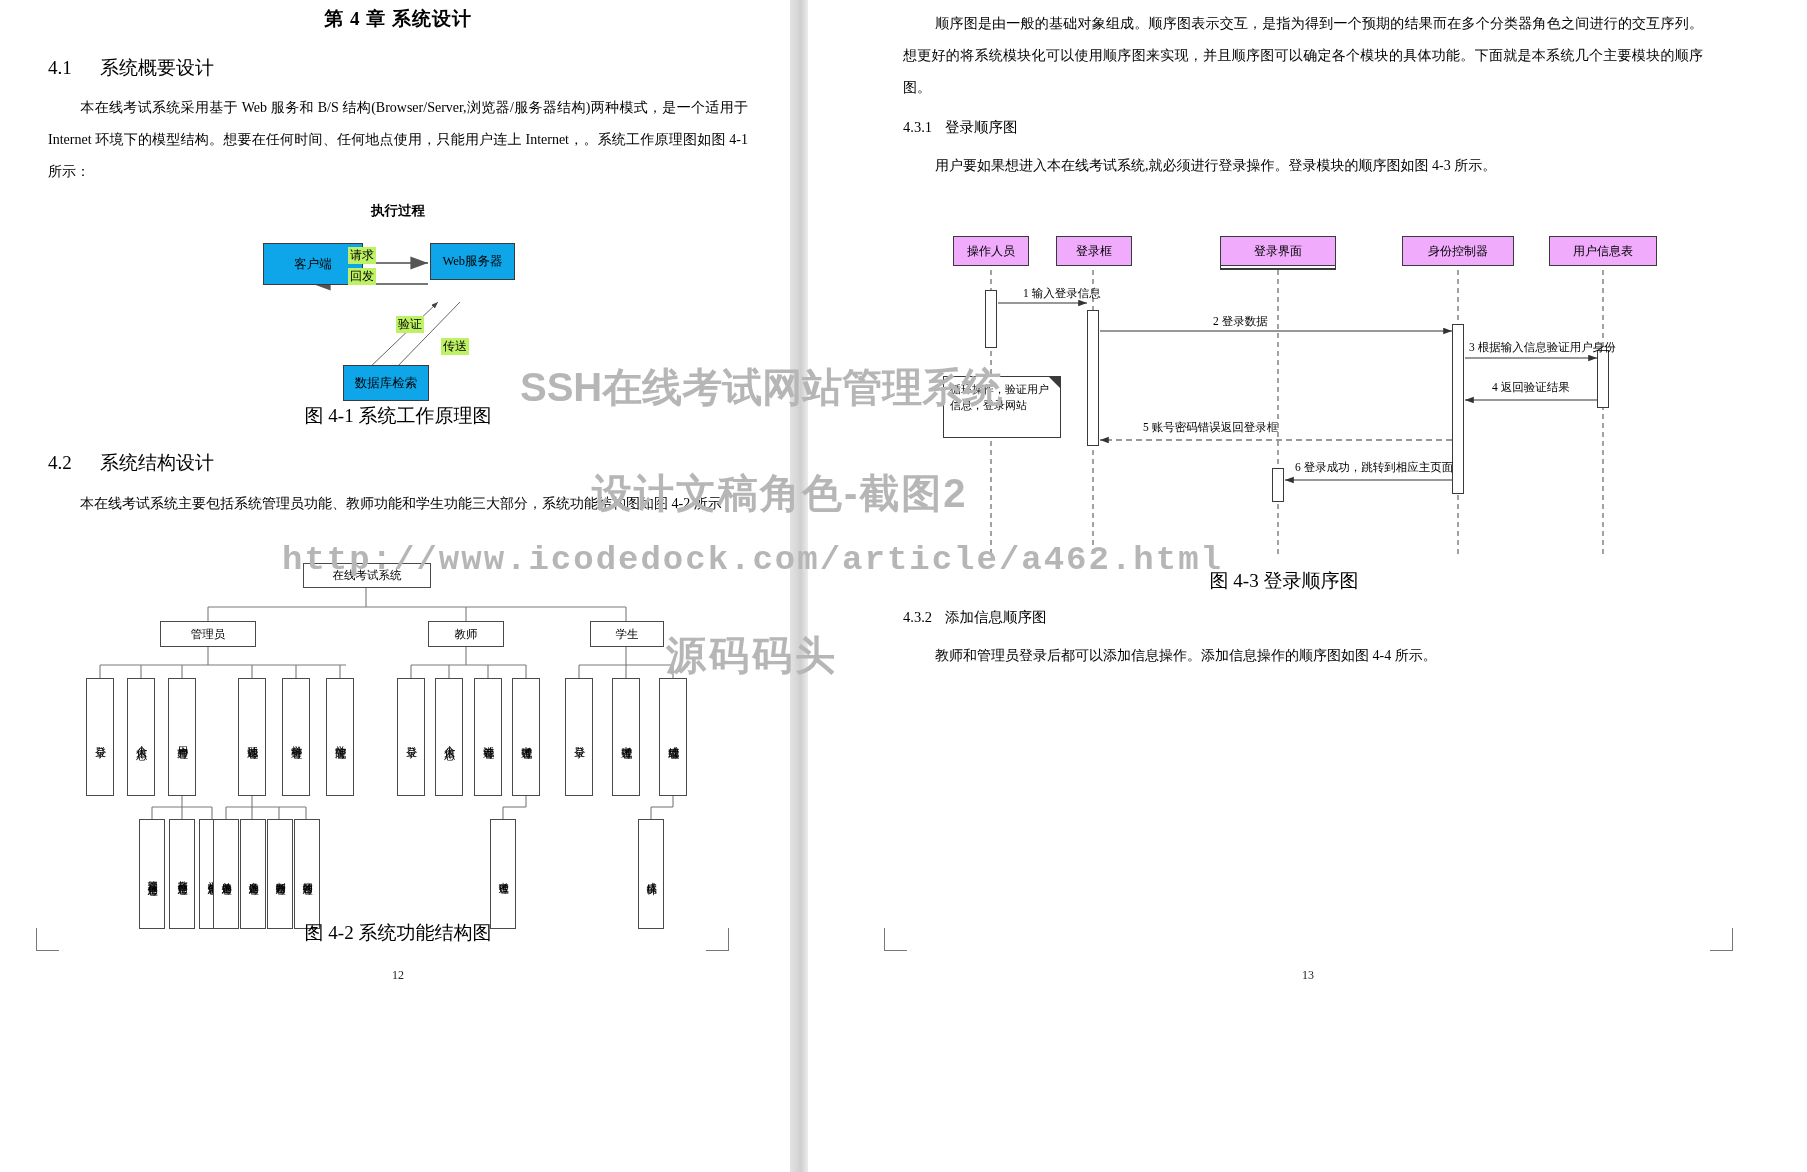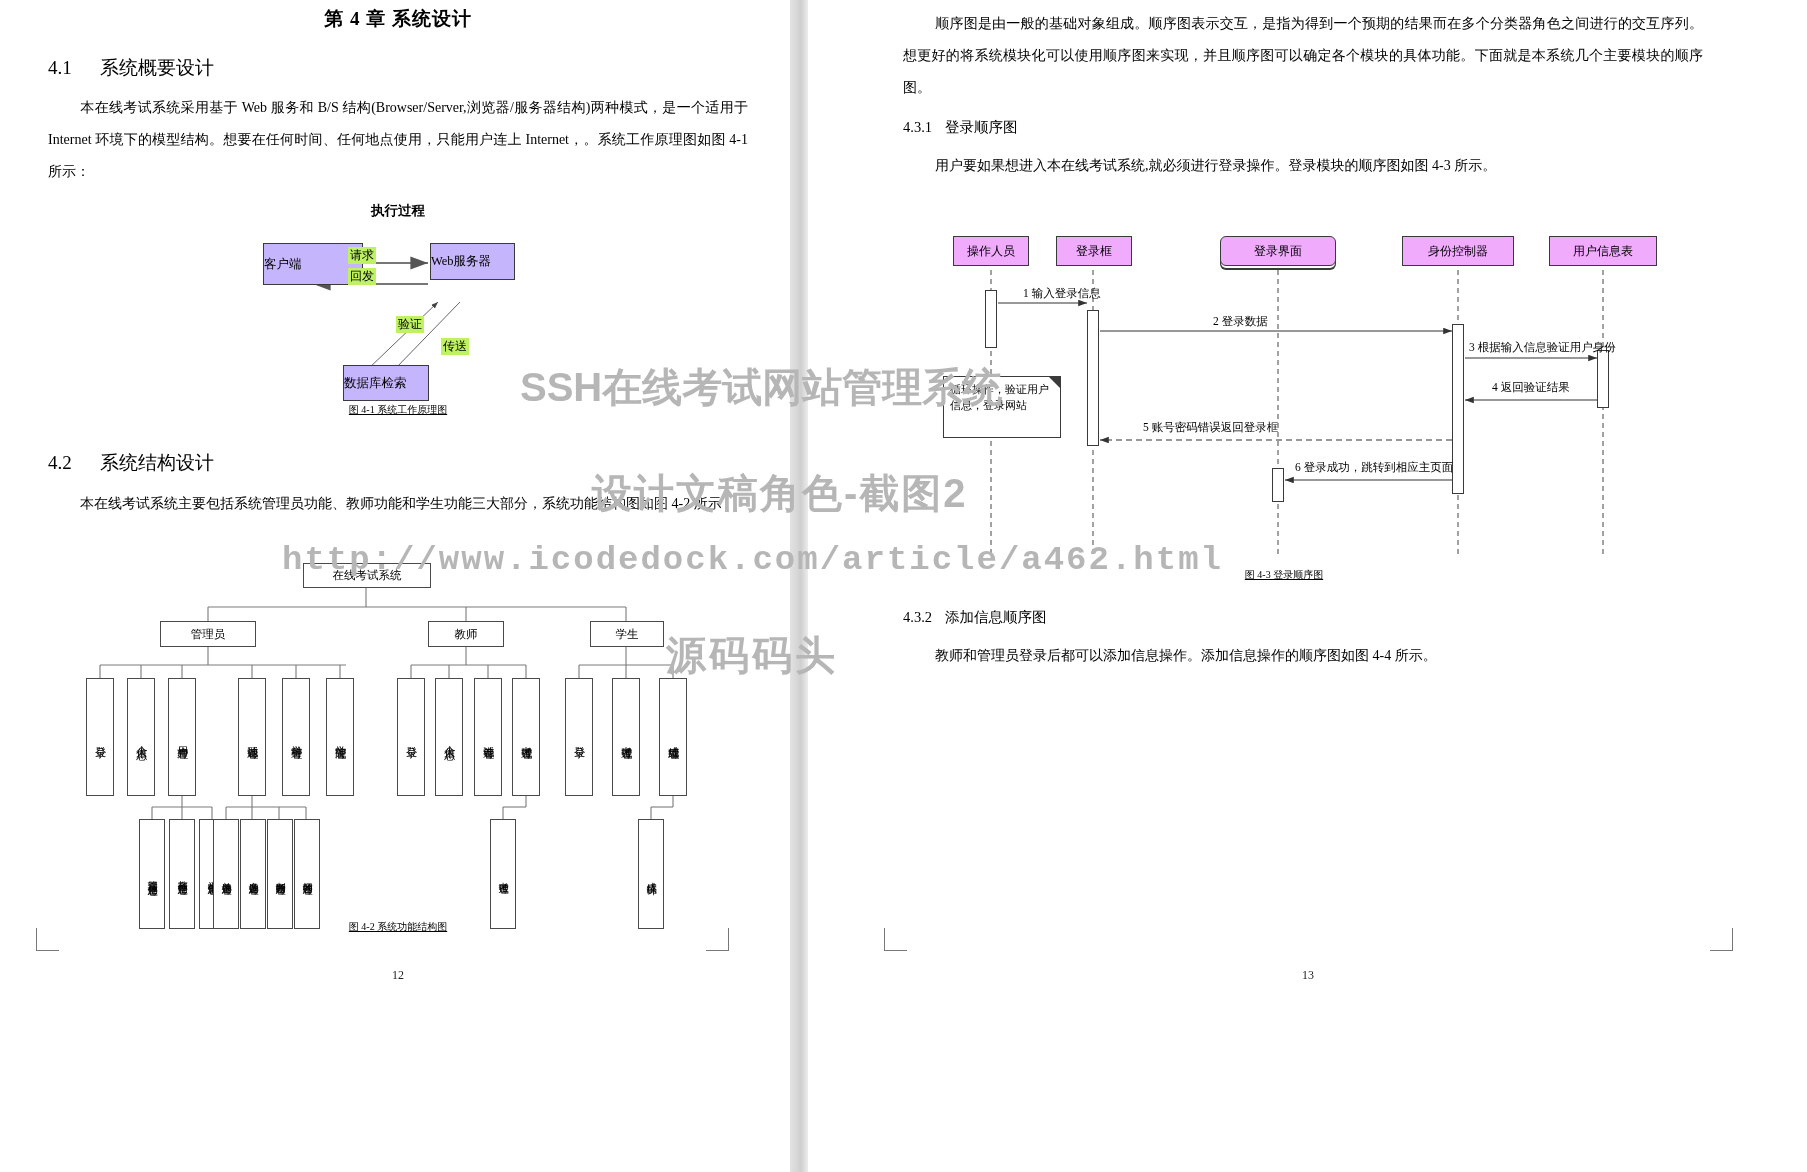--- a/index.html
+++ b/index.html
@@ -19,32 +19,32 @@
 
   
   .h1{font-weight:bold;font-size:19px;text-align:center;letter-spacing:1px;}
   .h2{font-size:19px;font-weight:normal;}
   .h2 .num{display:inline-block;width:52px;}
   .h3{font-size:14.5px;}
   .h3 .num{display:inline-block;width:42px;}
   .para{font-size:14px;line-height:32px;text-align:justify;}
   .para .ind{display:inline-block;width:32px;}
   .cap{font-size:13.5px;font-weight:bold;text-align:center;}
-  .capn{font-size:10px;text-align:center;text-decoration:underline;}
+  .capn{font-size:19px;text-align:center;}
   .pgnum{font-size:12px;text-align:center;color:#222;}
 
   
   .crop{position:absolute;border-color:#777;border-style:solid;width:22px;height:22px;}
   .c-bl{border-width:0 0 1px 1px;}
   .c-br{border-width:0 1px 1px 0;}
 
   
   .fig41{position:relative;height:190px;}
-  .box{position:absolute;border:1px solid #3a3a3a;background:#c4b5fd;
-       display:flex;align-items:center;
+  .box{position:absolute;border:1px solid #3a3a3a;background:#0ea5e9;
+       display:flex;align-items:center;justify-content:center;
        font-size:12.5px;box-sizing:border-box;}
   .lbl{position:absolute;font-size:12px;background:#bef264;padding:0 2px;}
   .fig41 svg{position:absolute;left:0;top:0;overflow:visible;}
 
   
   .tree{position:relative;height:370px;}
   .tree svg{position:absolute;left:0;top:0;overflow:visible;}
   .tbox{position:absolute;border:1px solid #4a4a4a;background:#fff;box-sizing:border-box;
         display:flex;align-items:center;justify-content:center;font-size:11.5px;}
   .vbox{position:absolute;border:1px solid #4a4a4a;background:#fff;box-sizing:border-box;
@@ -349,21 +349,21 @@
         <line x1="549" y1="252" x2="382" y2="252" marker-end="url(#sar)"></line>
       </g>
     </svg>
 
     <div class="actor" style="left:50px;top:8px;width:76px;height:30px;">
       <span>操作人员</span>
     </div>
     <div class="actor" style="left:153px;top:8px;width:76px;height:30px;">
       <span>登录框</span>
     </div>
-    <div class="actor dbl" style="left:317px;top:8px;width:116px;height:30px;border-radius:6px;">
+    <div class="actor dbl" style="left:317px;top:8px;width:116px;height:30px;">
       <span>登录界面</span>
     </div>
     <div class="actor" style="left:499px;top:8px;width:112px;height:30px;">
       <span>身份控制器</span>
     </div>
     <div class="actor" style="left:646px;top:8px;width:108px;height:30px;">
       <span>用户信息表</span>
     </div>
 
     <div class="actbar" style="left:82px;top:62px;width:12px;height:58px;"></div>

